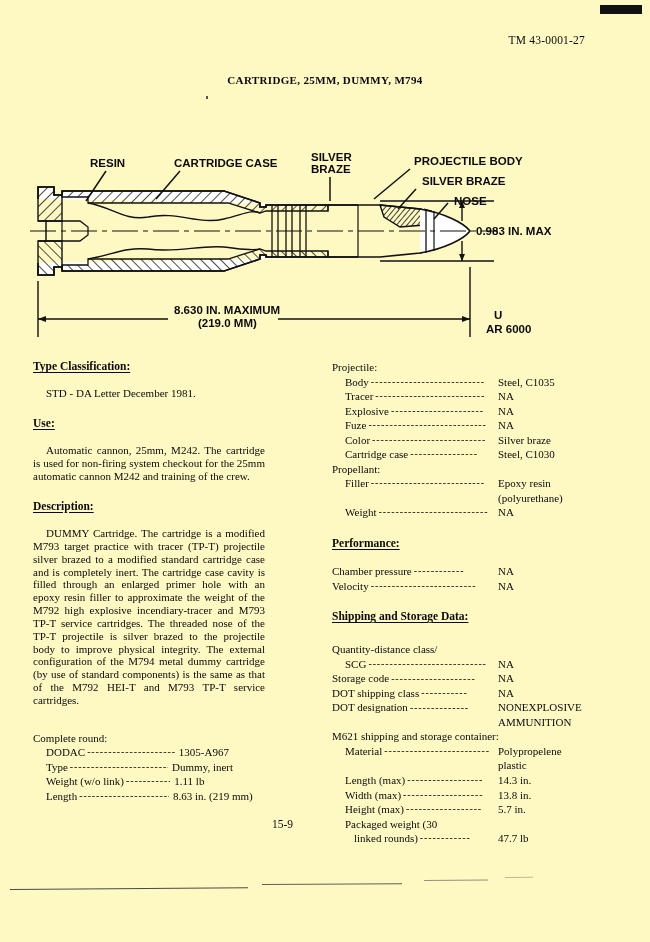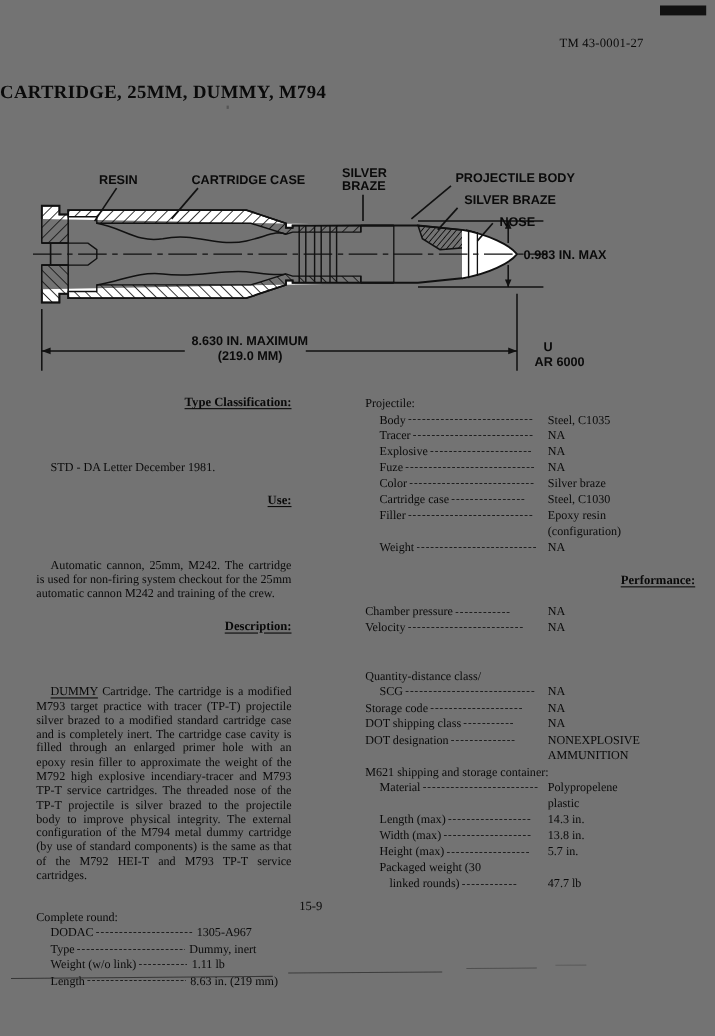--- a/index.html
+++ b/index.html
@@ -8,21 +8,21 @@
     background: #ffffff;
   }
   body {
     font-family: "Liberation Serif", serif;
     color: #0a0a0a;
   }
   #page {
     position: relative;
     width: 650px;
     height: 942px;
-    background: #737373;
+    background: #fef9c3;
     overflow: hidden;
   }
 
   
   .scan-bar-top {
     position: absolute;
     left: 600px;
     top: 5px;
     width: 42px;
     height: 9px;
@@ -54,23 +54,23 @@
     width: 565px;
     text-align: center;
     font-size: 11.5px;
   }
 
   
   .doc-title {
     position: absolute;
     left: 0; top: 74px;
     width: 650px;
-    text-align: left;
+    text-align: center;
     font-weight: bold;
-    font-size: 17px;
+    font-size: 11px;
     letter-spacing: .35px;
   }
   .title-speck {
     position: absolute;
     left: 206px; top: 96px;
     width: 2px; height: 3px;
     background: #555;
   }
 
   
@@ -93,35 +93,35 @@
 
   h2.section {
     font-size: 11.5px;
     font-weight: bold;
     margin: 0;
     padding: 0;
     text-decoration: underline;
     text-underline-offset: 2px;
     display: inline-block;
   }
-  .sec-wrap { margin: 0 0 7px 0; text-align: right; }
+  .sec-wrap { margin: 0 0 7px 0; }
   .sec-gap-lg { height: 17px; }
   .sec-gap-md { height: 12px; }
   .sec-gap-sm { height: 7px; }
 
   p.para {
     margin: 0;
     text-align: justify;
     text-justify: inter-word;
     font-size: 11px;
     line-height: 1.165;
     hyphens: manual;
   }
-  p.indent { text-indent: 13px; margin-top: 32px; }
-  .u { text-decoration: underline; text-underline-offset: 1.5px; }
+  p.indent { text-indent: 13px; }
+  .u { text-underline-offset: 1.5px; }
 
   
   .data-block { margin: 0; }
   .data-head {
     font-size: 11px;
     line-height: 1.32;
     white-space: nowrap;
   }
   .row {
     display: flex;
@@ -362,27 +362,28 @@
         <span class="lbl">Color</span>
         <span class="lead">---------------------------</span>
         <span class="val">Silver braze</span>
       </div>
       <div class="row ind1">
         <span class="lbl">Cartridge case</span>
         <span class="lead">----------------</span>
         <span class="val">Steel, C1030</span>
       </div>
 
+      <div class="data-head">Propellant:</div>
       <div class="row ind1">
         <span class="lbl">Filler</span>
         <span class="lead">---------------------------</span>
         <span class="val">Epoxy resin</span>
       </div>
       <div class="contwrap">
-        <span class="cont val-offset-right">(configuration)</span>
+        <span class="cont val-offset-right">(polyurethane)</span>
       </div>
       <div class="row ind1">
         <span class="lbl">Weight</span>
         <span class="lead">--------------------------</span>
         <span class="val">NA</span>
       </div>
     </div>
 
     <div class="sec-gap-lg"></div>
     <div class="sec-wrap">
@@ -396,20 +397,23 @@
         <span class="val">NA</span>
       </div>
       <div class="row">
         <span class="lbl">Velocity</span>
         <span class="lead">-------------------------</span>
         <span class="val">NA</span>
       </div>
     </div>
 
     <div class="sec-gap-lg"></div>
+    <div class="sec-wrap">
+      <h2 class="section">Shipping and Storage Data:</h2>
+    </div>
     <div class="sec-gap-md"></div>
     <div class="data-block">
       <div class="data-head">Quantity-distance class/</div>
       <div class="row ind1">
         <span class="lbl">SCG</span>
         <span class="lead">----------------------------</span>
         <span class="val">NA</span>
       </div>
       <div class="row">
         <span class="lbl">Storage code</span>

